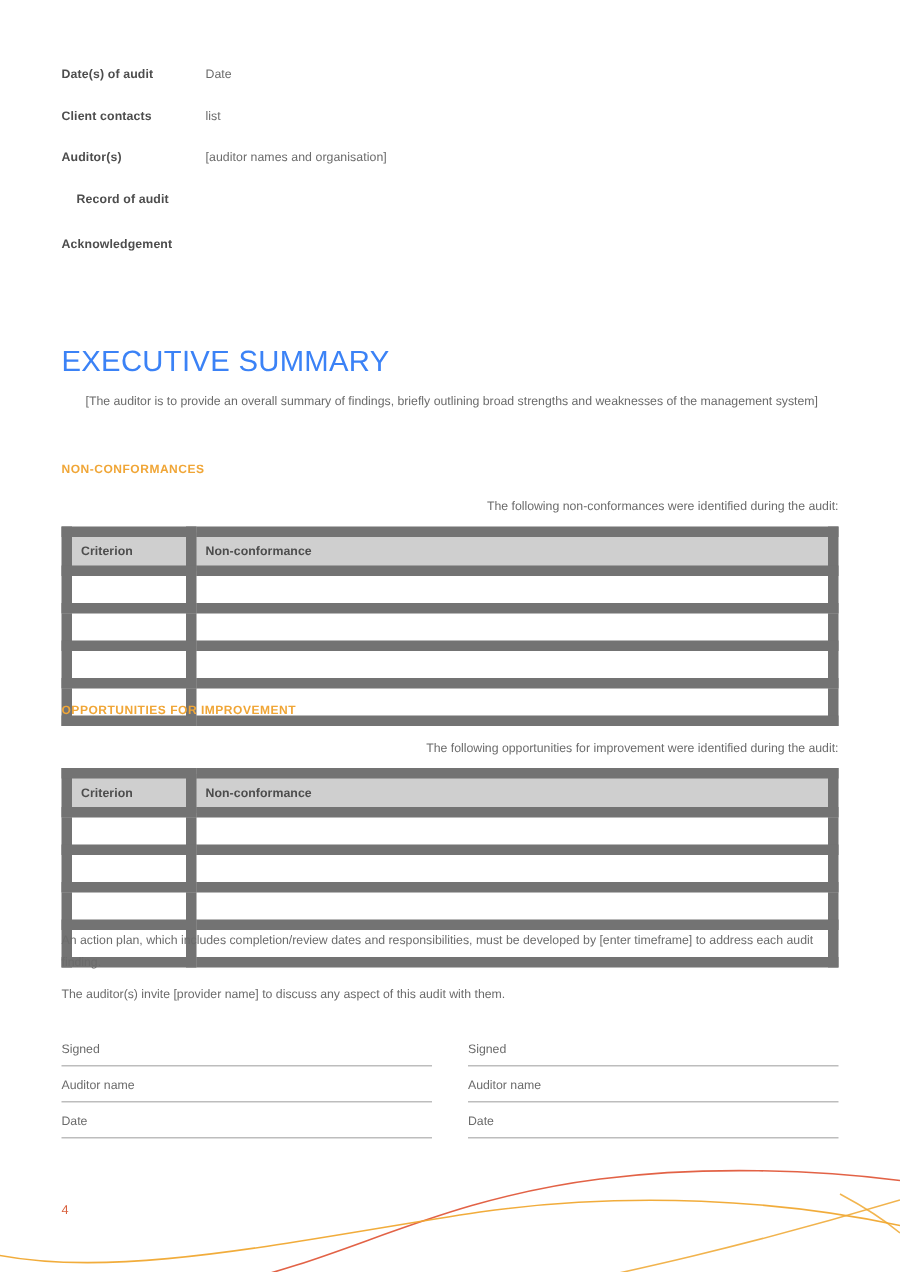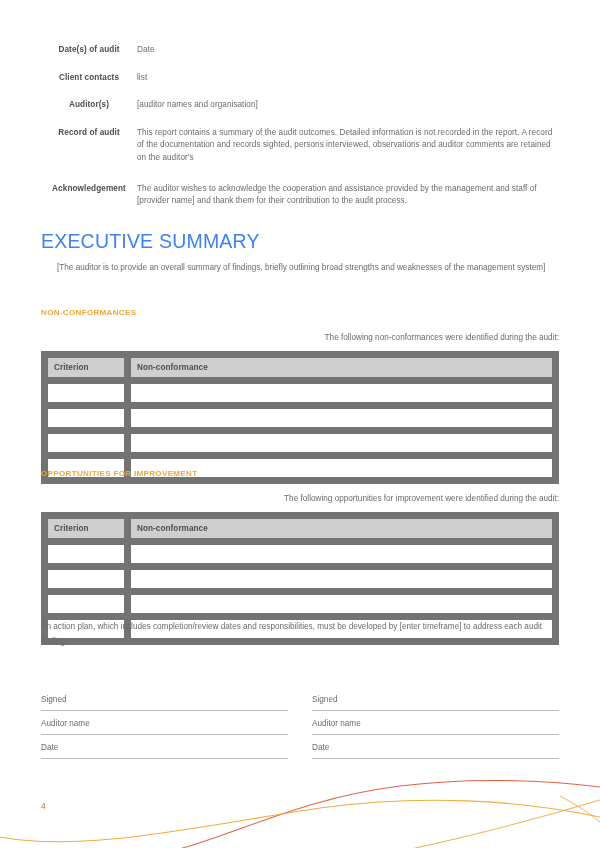--- a/index.html
+++ b/index.html
@@ -35,21 +35,20 @@
     margin-bottom: 15px;
   }
   .meta-label {
     width: 96px;
     flex: 0 0 96px;
     font-size: 8.2px;
     font-weight: bold;
     color: #4d4d4d;
     line-height: 12px;
     letter-spacing: 0.1px;
-    text-align: center;
   }
   .meta-value {
     flex: 1 1 auto;
     font-size: 8.2px;
     color: #6b6b6b;
     line-height: 12.6px;
     letter-spacing: 0.05px;
   }
 
   
@@ -205,28 +204,26 @@
     <div class="meta-row">
       <div class="meta-label">Client contacts</div>
       <div class="meta-value">list</div>
     </div>
 
     <div class="meta-row">
       <div class="meta-label">Auditor(s)</div>
       <div class="meta-value">[auditor names and organisation]</div>
     </div>
 
-    <div class="meta-row" style="margin-bottom:18px;">
+    <div class="meta-row" style="margin-bottom:18px;margin-left:10px;">
       <div class="meta-label">Record of audit</div>
-      <div class="meta-value">This report contains a summary of the audit outcomes. Detailed information is not recorded in the report. A record of the documentation and records sighted, persons interviewed, observations and auditor comments are retained on the auditor's</div>
     </div>
 
     <div class="meta-row">
       <div class="meta-label">Acknowledgement</div>
-      <div class="meta-value">The auditor wishes to acknowledge the cooperation and assistance provided by the management and staff of [provider name] and thank them for their contribution to the audit process.</div>
     </div>
 
   </div>
 
   <div class="exec-heading">EXECUTIVE SUMMARY</div>
   <div class="exec-intro">[The auditor is to provide an overall summary of findings, briefly outlining broad strengths and weaknesses of the management system]</div>
 
   <div class="sub-heading nc">NON-CONFORMANCES</div>
   <div class="lead-text nc">The following non-conformances were identified during the audit:</div>
 
@@ -281,20 +278,21 @@
         <td></td>
       </tr>
       <tr>
         <td class="col-criterion"></td>
         <td></td>
       </tr>
     </tbody>
   </table>
 
   <div class="closing-1">An action plan, which includes completion/review dates and responsibilities, must be developed by [enter timeframe] to address each audit finding.</div>
+  <div class="closing-2">The auditor(s) invite [provider name] to discuss any aspect of this audit with them.</div>
 
   <div class="sign-block">
     <div class="sign-row">
       <div class="sign-cell">Signed</div>
       <div class="sign-cell">Signed</div>
     </div>
     <div class="sign-row">
       <div class="sign-cell">Auditor name</div>
       <div class="sign-cell">Auditor name</div>
     </div>

